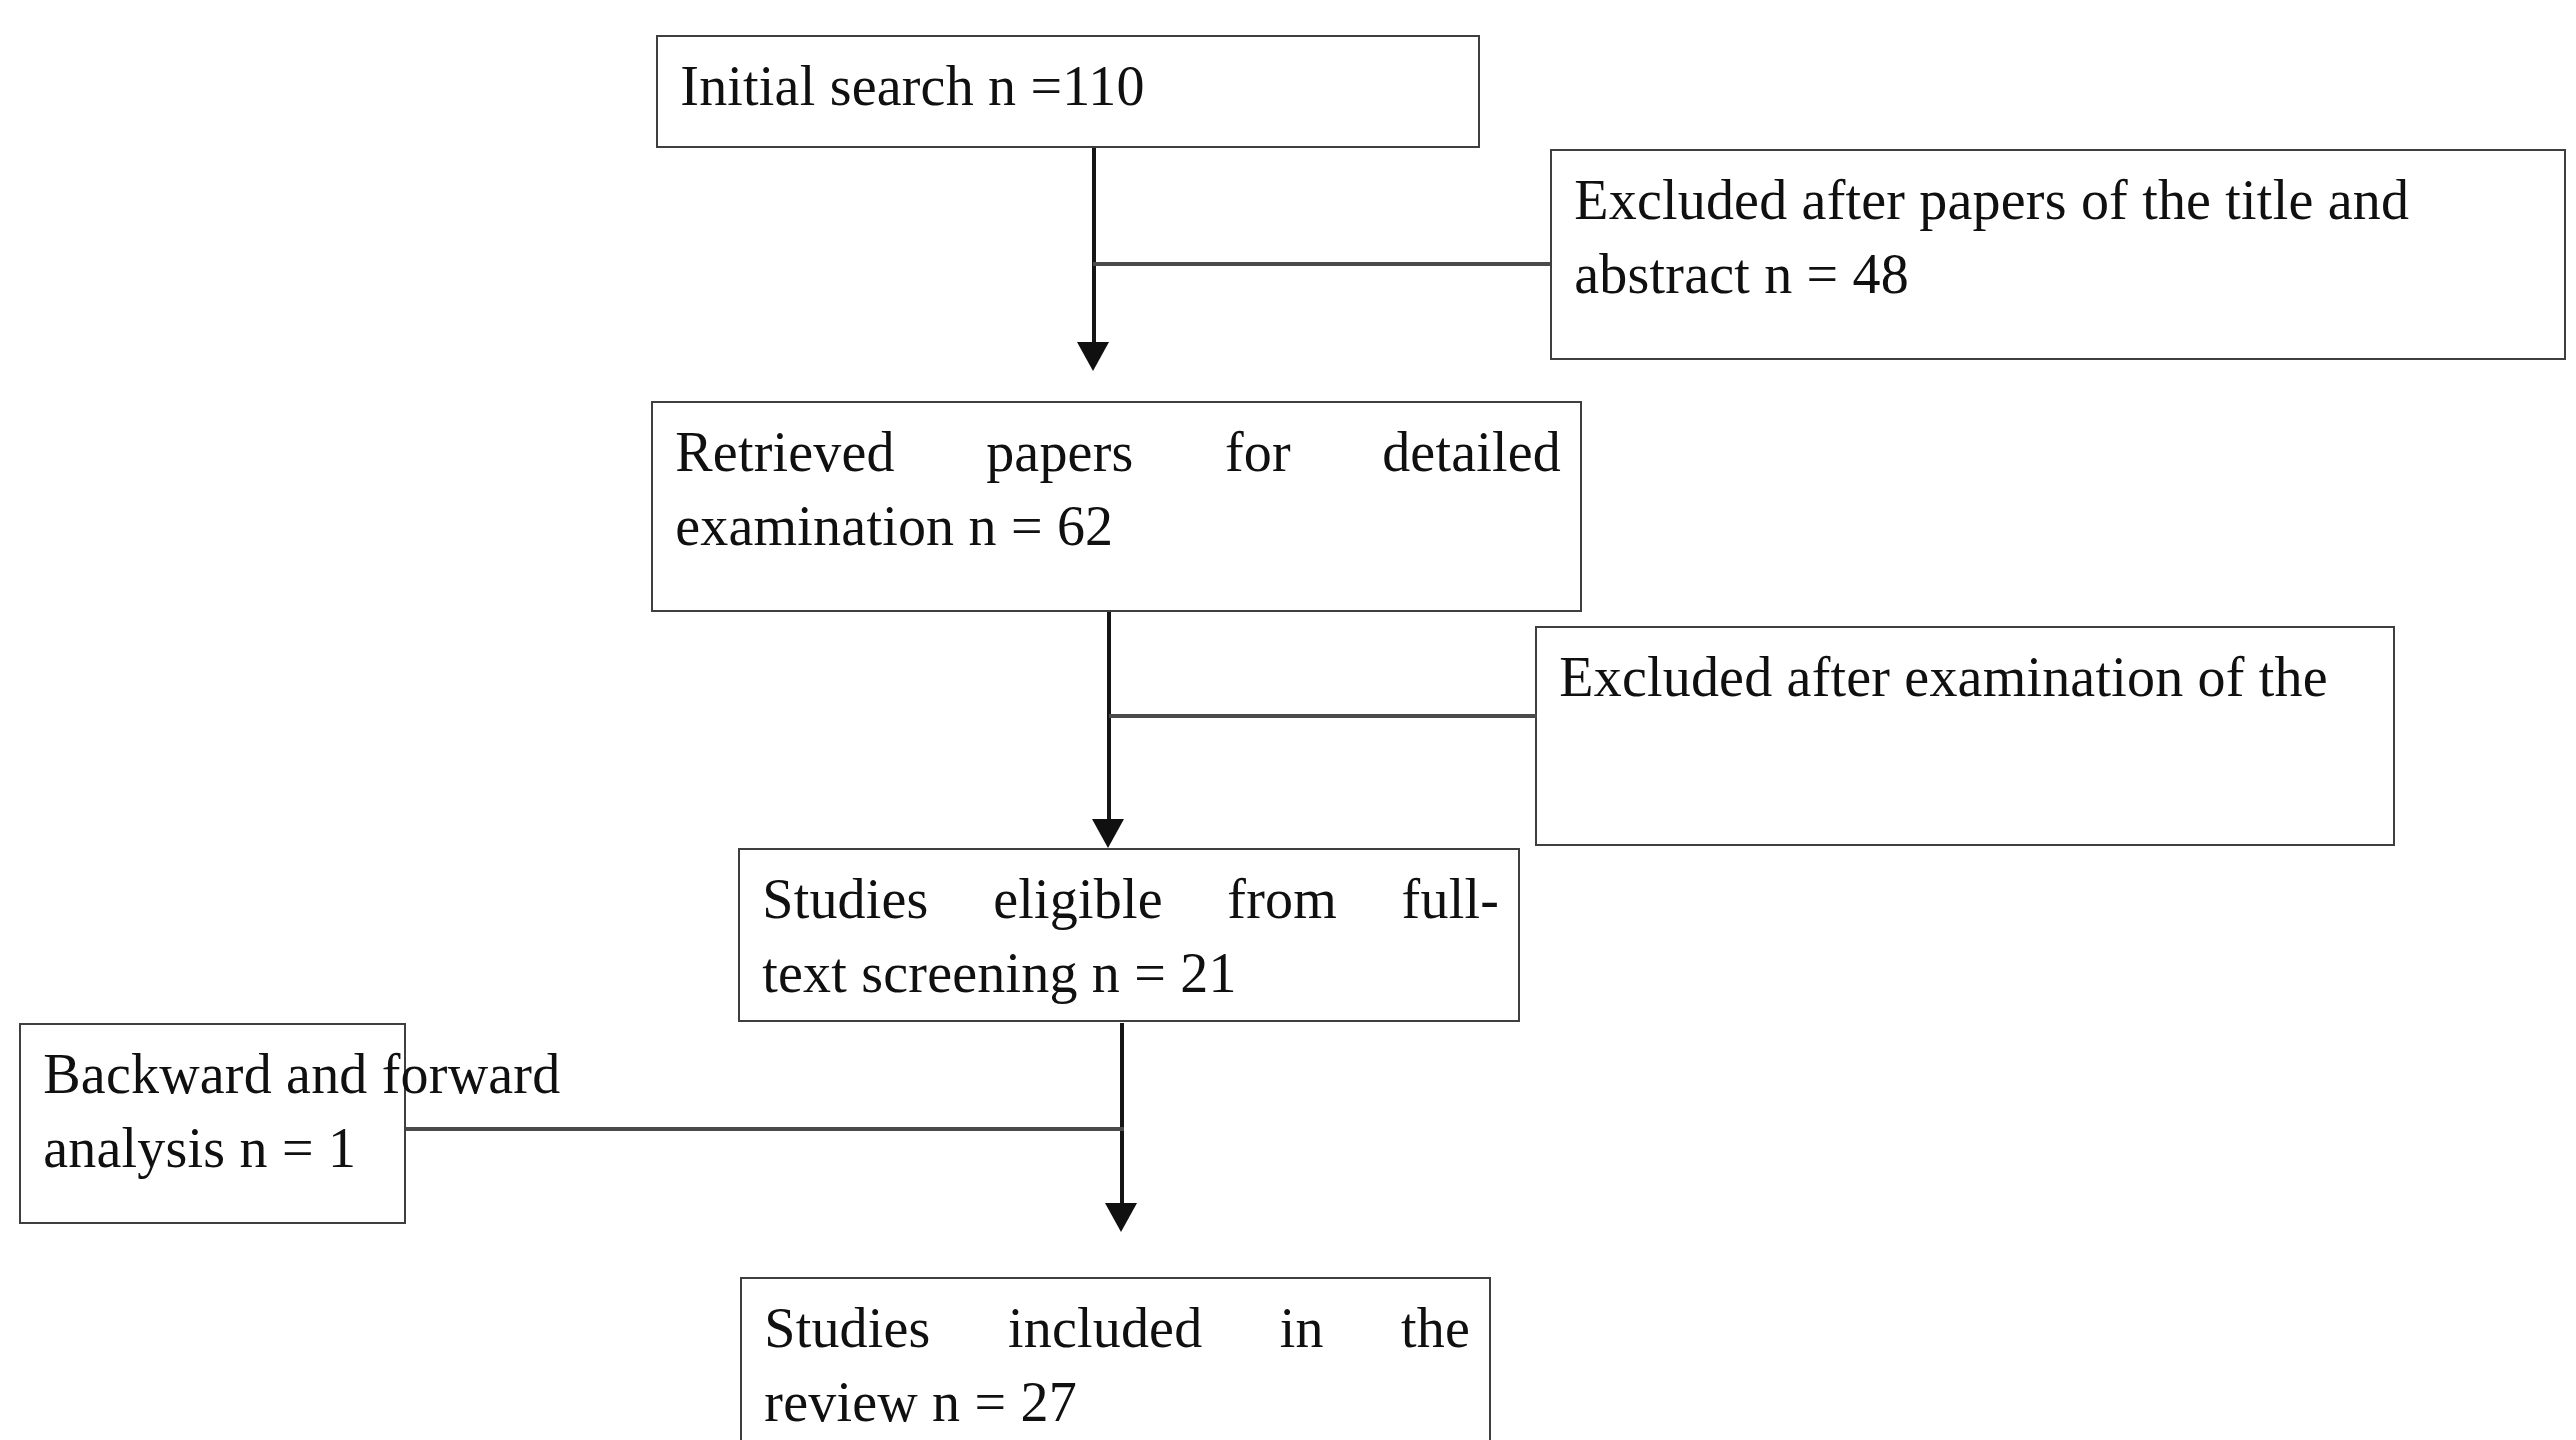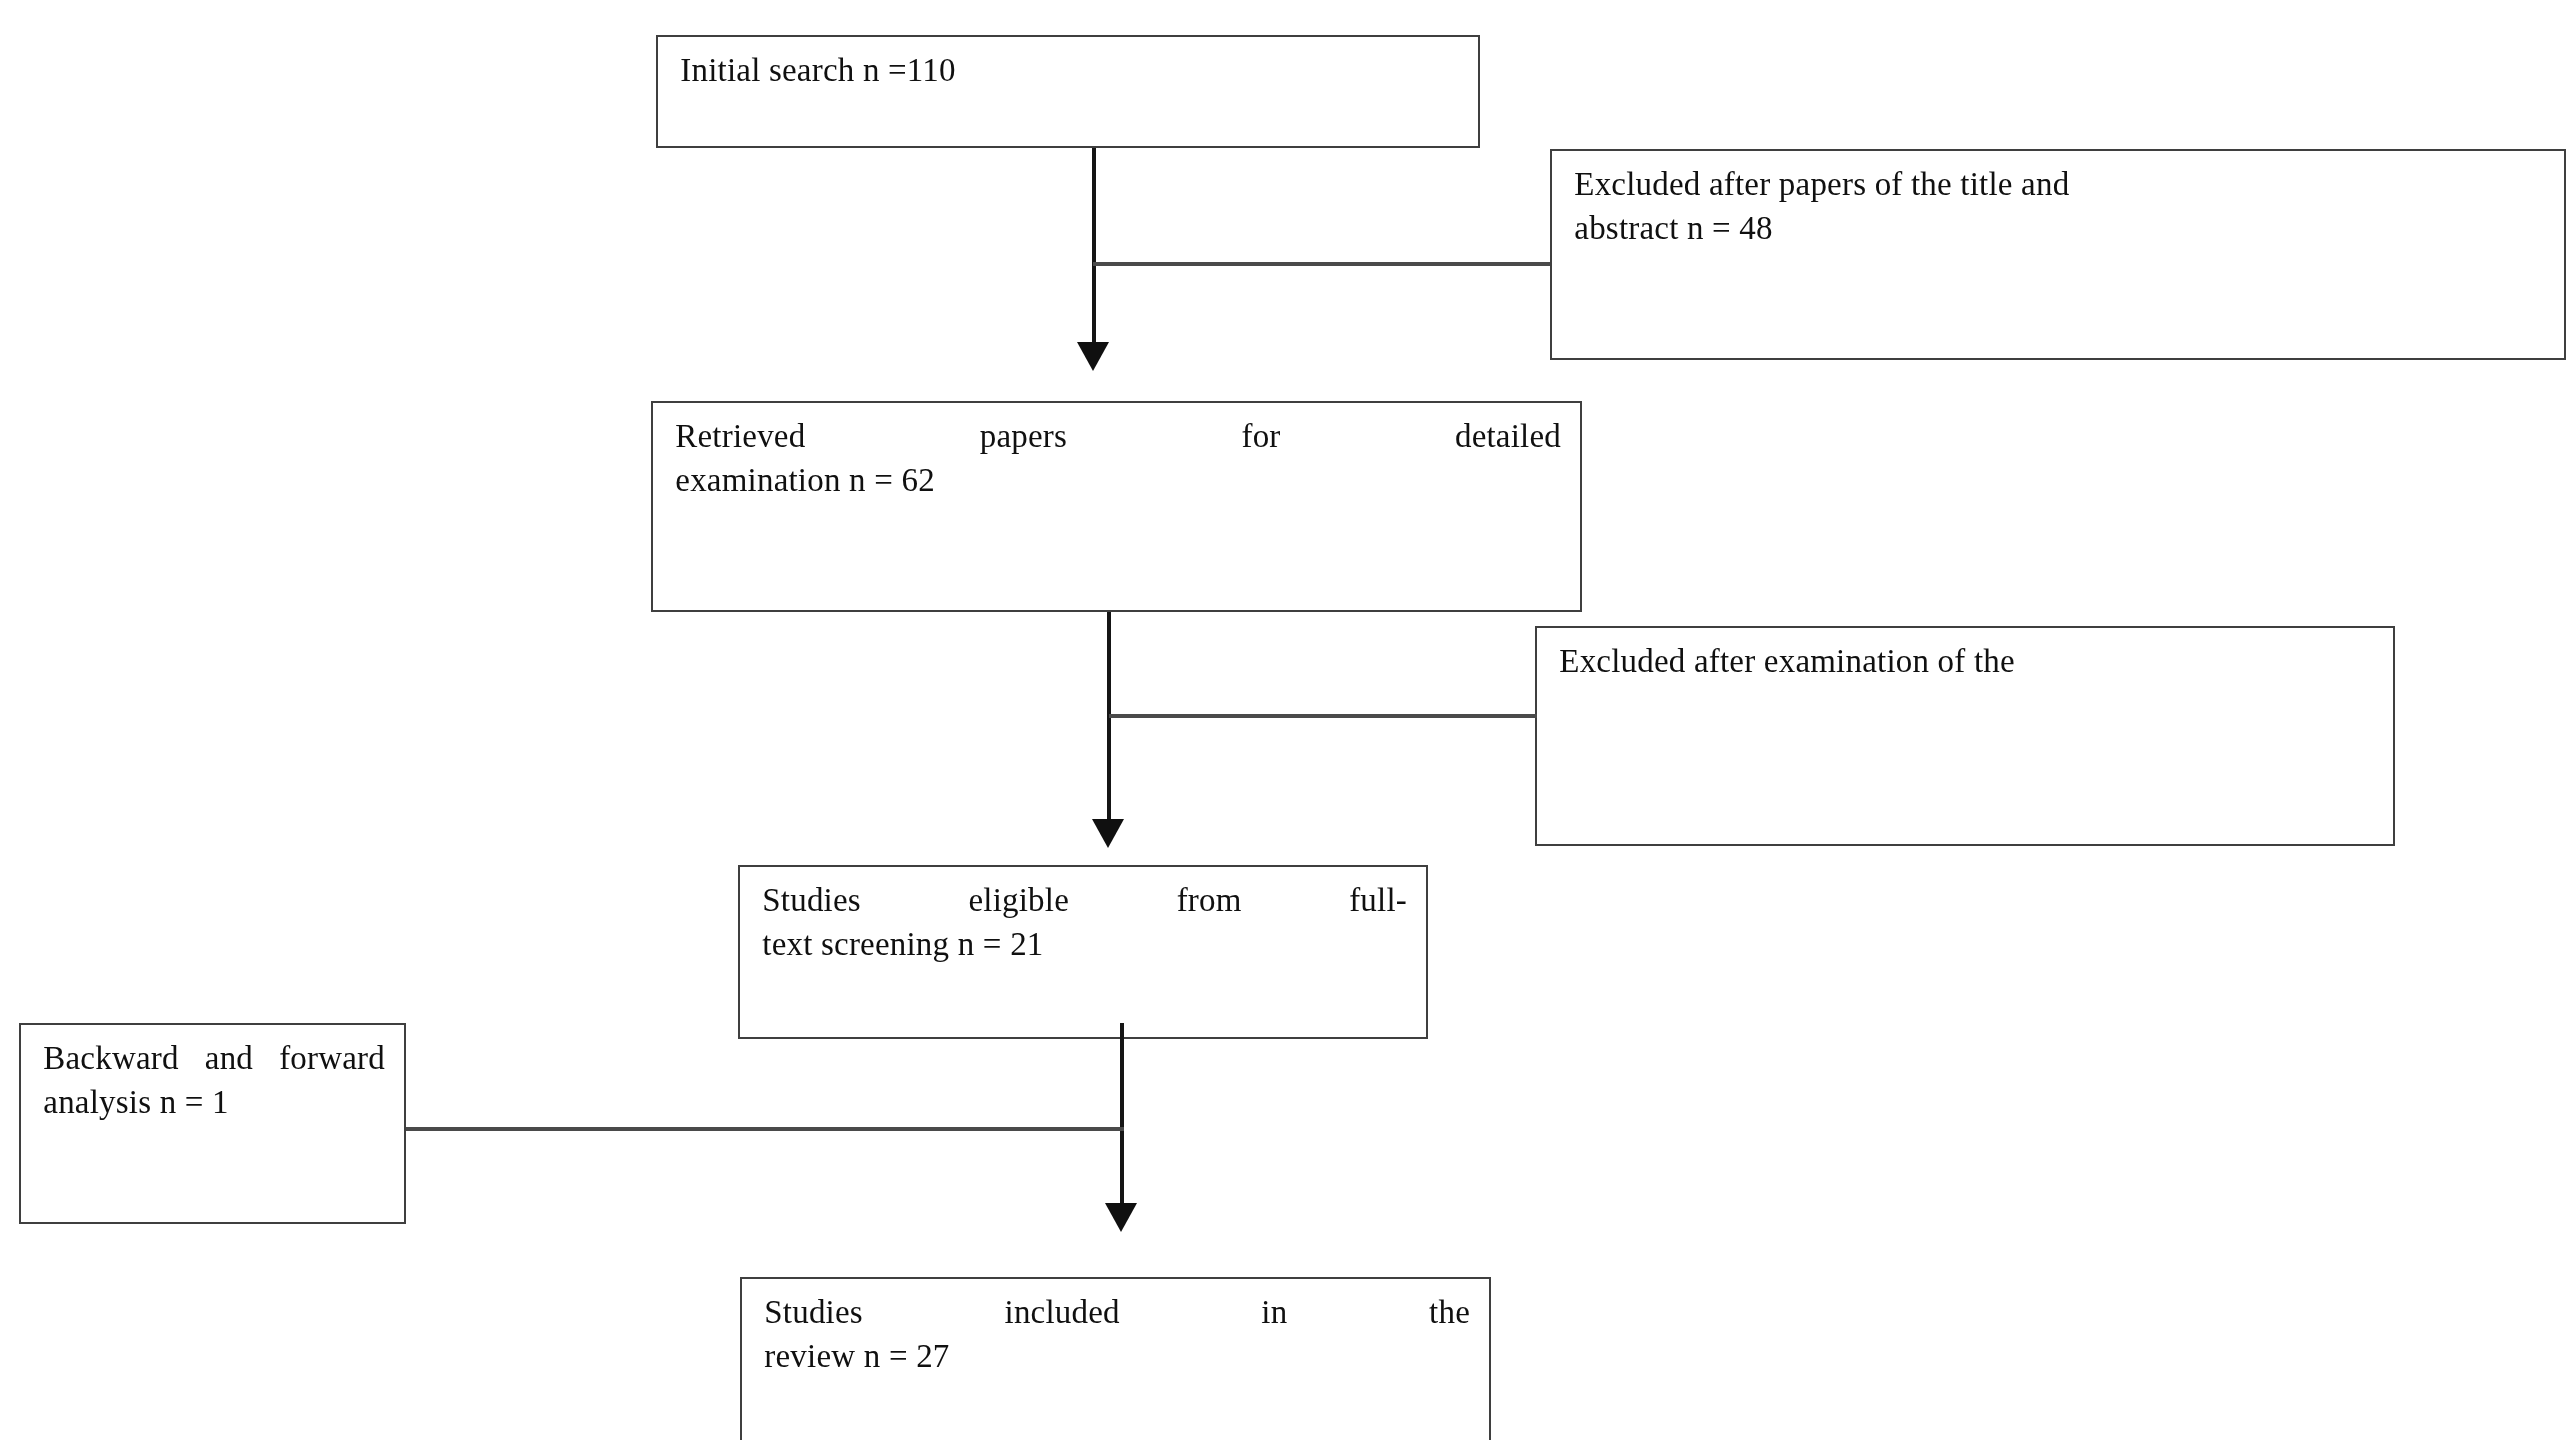--- a/index.html
+++ b/index.html
@@ -19,21 +19,21 @@
     position: absolute;
     box-sizing: border-box;
     border: 2.6px solid #3f3f3f;
     background: #ffffff;
   }
   .box .txt {
     position: absolute;
     left: 22.3px;
     right: 19px;
     top: 12px;
-    font-size: 33px;
+    font-size: 56px;
     line-height: 1.33;
     color: #101010;
     text-align: justify;
     text-justify: inter-word;
     letter-spacing: 0.2px;
   }
   .box .txt.nojust {
     text-align: left;
   }
   
@@ -90,21 +90,21 @@
         <span class="plain-line">examination n = 62</span>
       </div>
   </div>
 
   <div class="box" id="box-3" style="left: 1535px; top: 626px; width: 860px; height: 220px;">
     <div class="txt nojust">
         <span class="plain-line">Excluded after examination of the</span>
       </div>
   </div>
 
-  <div class="box" id="box-4" style="left: 738px; top: 848px; width: 690px; height: 174px; margin-top: 17px;">
+  <div class="box" id="box-4" style="left: 738px; top: 848px; width: 782px; height: 174px;">
     <div class="txt">
         <span class="stretch-line">Studies eligible from full-</span>
         <span class="plain-line">text screening n = 21</span>
       </div>
   </div>
 
   <div class="box" id="box-5" style="left: 19px; top: 1023px; width: 387px; height: 201px;">
     <div class="txt">
         <span class="stretch-line">Backward and forward</span>
         <span class="plain-line">analysis n = 1</span>

